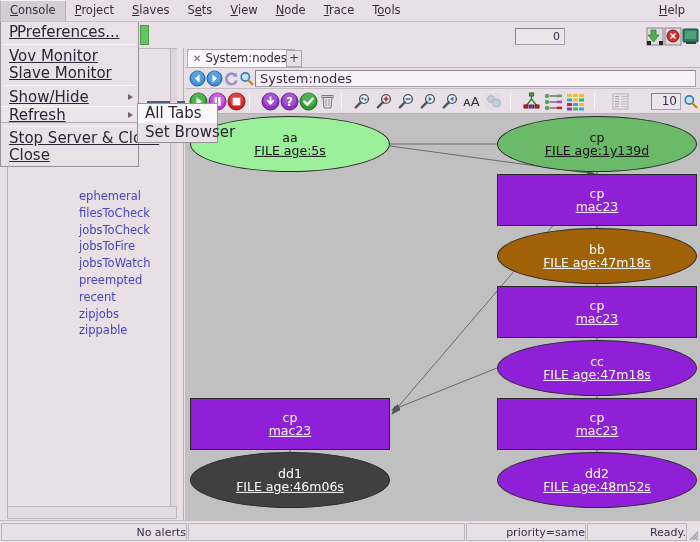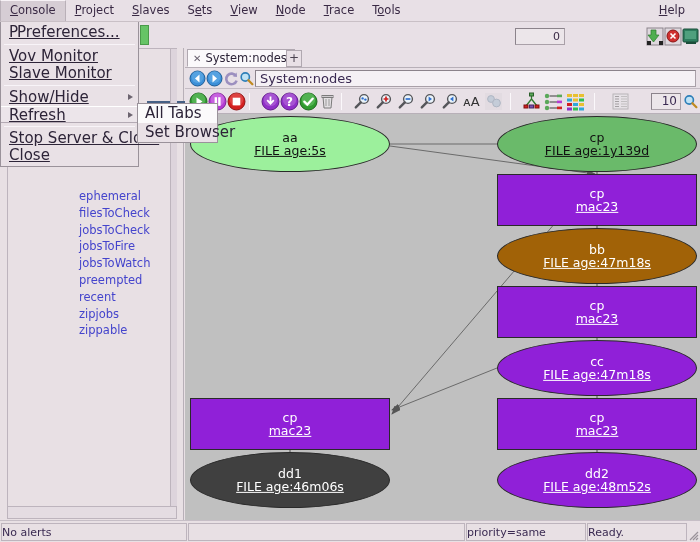--- a/index.html
+++ b/index.html
@@ -226,21 +226,21 @@
     background: #e8e0e4;
     border-top: 1px solid #c6bec6;
     display: flex; align-items: center;
   }
   .statcell {
     height: 18px; line-height: 17px;
     border: 1px solid #bdb4bd;
     background: #e8e0e4;
     color: #3a2a52;
     font-size: 11px;
-    text-align: left;
+    text-align: right;
     margin: 1px 0 0 1px;
   }
   .grip {
     position: absolute; right: 1px; bottom: 1px; width: 13px; height: 13px;
   }
   .canvas-hscroll-l {
     position: absolute; left: 7px; top: 506px; width: 170px; height: 13px;
     background: #e4dce2; border: 1px solid #bdb4bd;
   }
 </style>

